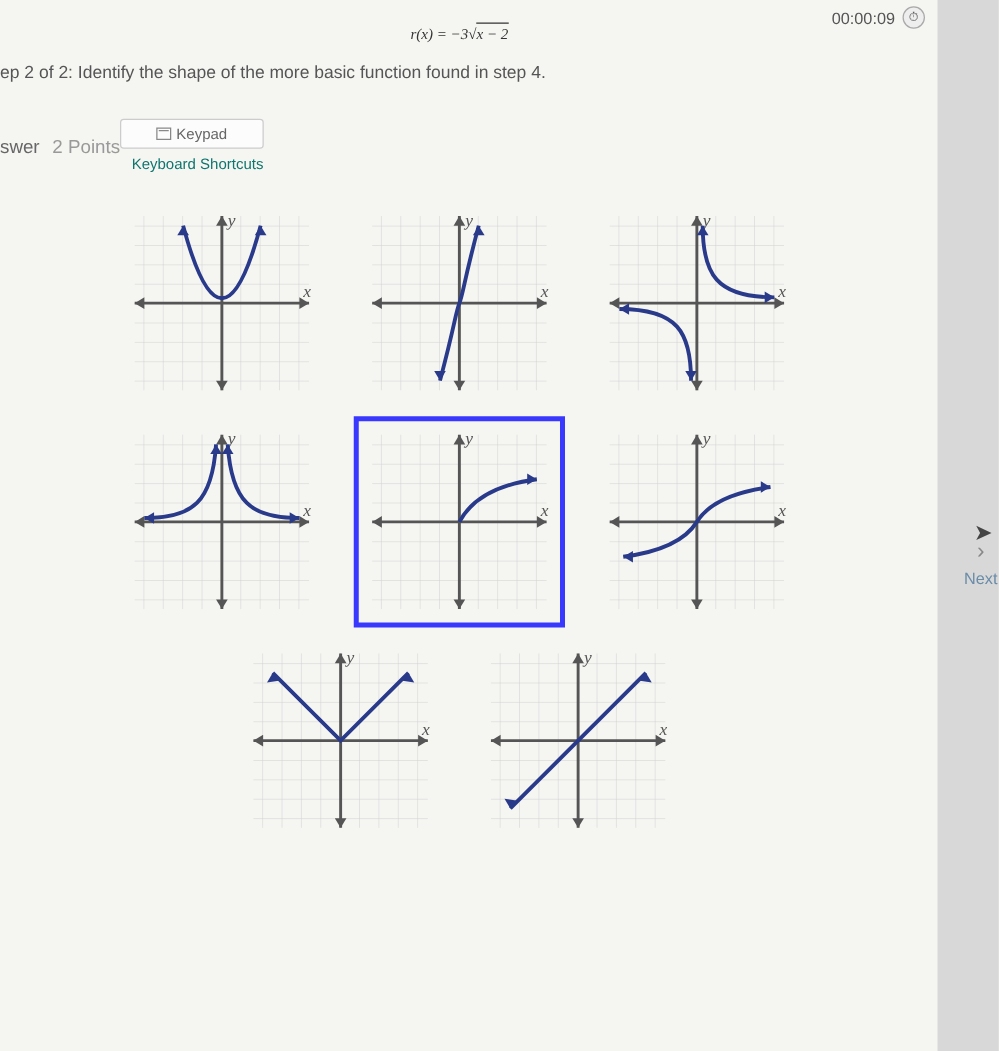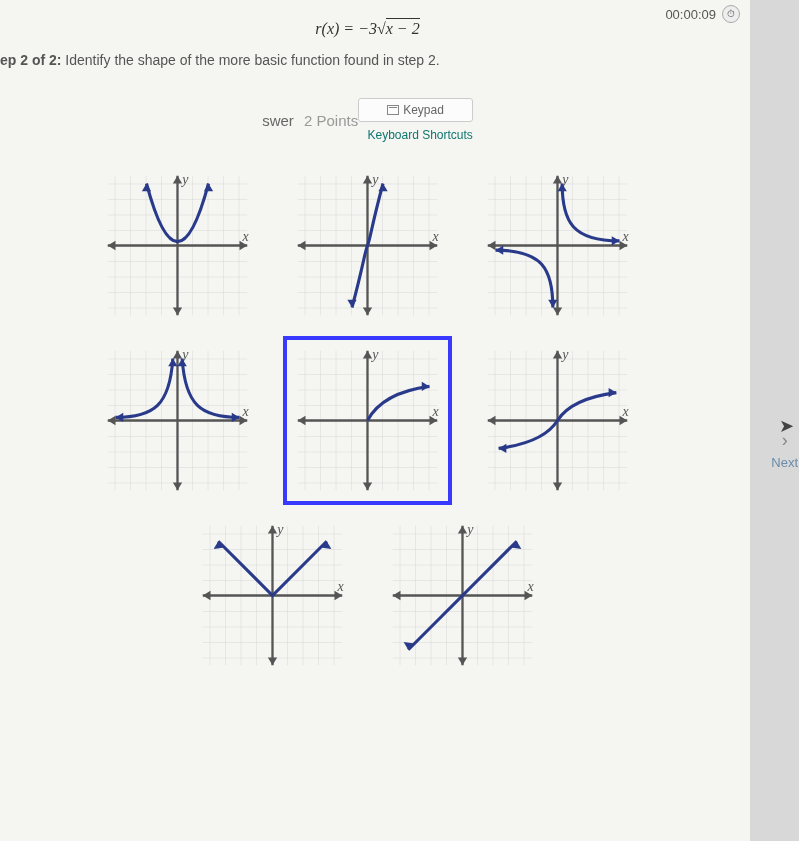--- a/index.html
+++ b/index.html
@@ -1,24 +1,24 @@
 <!DOCTYPE html>
 <html><head>
 <meta charset="utf-8">
 <style>
 *{box-sizing:border-box;margin:0;padding:0}
 body{width:799px;height:841px;background:#d8d8d8;font-family:Arial,sans-serif;color:#444;position:relative;overflow:hidden}
 .page{background:#f5f5f2;width:750px;height:841px;padding:10px 15px 15px 0;position:relative}
 .timer-row{position:absolute;top:5px;right:10px;display:flex;align-items:center;gap:6px;font-size:13px;color:#555}
 .timer-icon{width:18px;height:18px;border:1px solid #aaa;border-radius:50%;background:#eee;display:flex;align-items:center;justify-content:center;font-size:10px}
 .q-intro{font-size:15px;color:#555;margin-bottom:18px}
-.formula{text-align:center;font-family:'Times New Roman',serif;font-style:italic;font-size:16px;margin:10px 0 14px;color:#333}
+.formula{text-align:center;font-family:'Times New Roman',serif;font-style:italic;font-size:12px;margin:10px 0 14px;color:#333}
 .step{font-size:14px;color:#555;margin-bottom:30px}
-.step b{font-weight:bold}
-.answer-row{display:flex;justify-content:center;align-items:center;margin-bottom:20px}
+.step b{font-weight:normal}
+.answer-row{display:flex;justify-content:flex-start;align-items:center;margin-bottom:20px}
 .answer-label{font-size:15px;color:#666}
 .answer-label .pts{color:#999;margin-left:6px}
 .kbd-group{text-align:right}
 .keypad-btn{display:inline-flex;align-items:center;gap:4px;border:1px solid #ccc;padding:4px 28px;font-size:12px;background:#fcfcfc;border-radius:3px;color:#666;cursor:pointer;margin-bottom:3px}
 .keypad-icon{width:12px;height:10px;border:1px solid #888;display:inline-block;position:relative}
 .keypad-icon::before{content:"";position:absolute;inset:1px;border-top:1px solid #888}
 .kbd-short{font-size:12px;color:#0f766e}
 .graphs{width:680px;margin:10px auto 0}
 .grow{display:flex;justify-content:center;gap:25px;margin-bottom:10px}
 .gcell{width:165px;height:165px;display:flex;align-items:center;justify-content:center;cursor:pointer}
@@ -44,21 +44,21 @@
     <span class="timer-icon">⏱</span>
   </div>
 
 
   <div class="formula">
     <span style="font-style:italic">r</span>(<span style="font-style:italic">x</span>) = −3√<span style="border-top:1px solid #333;padding-top:1px"><span style="font-style:italic">x</span> − 2</span>
   </div>
 
   <div class="step">
     <b>ep 2 of 2:</b>
-    <span>Identify the shape of the more basic function found in step 2.</span>
+    <span>Identify the shape of the more basic function found in step 4.</span>
   </div>
 
   <div class="answer-row">
     <div class="answer-label">
       <span>swer</span>
       <span class="pts">2 Points</span>
     </div>
     <div class="kbd-group">
       <div class="keypad-btn">
         <span class="keypad-icon"></span>

